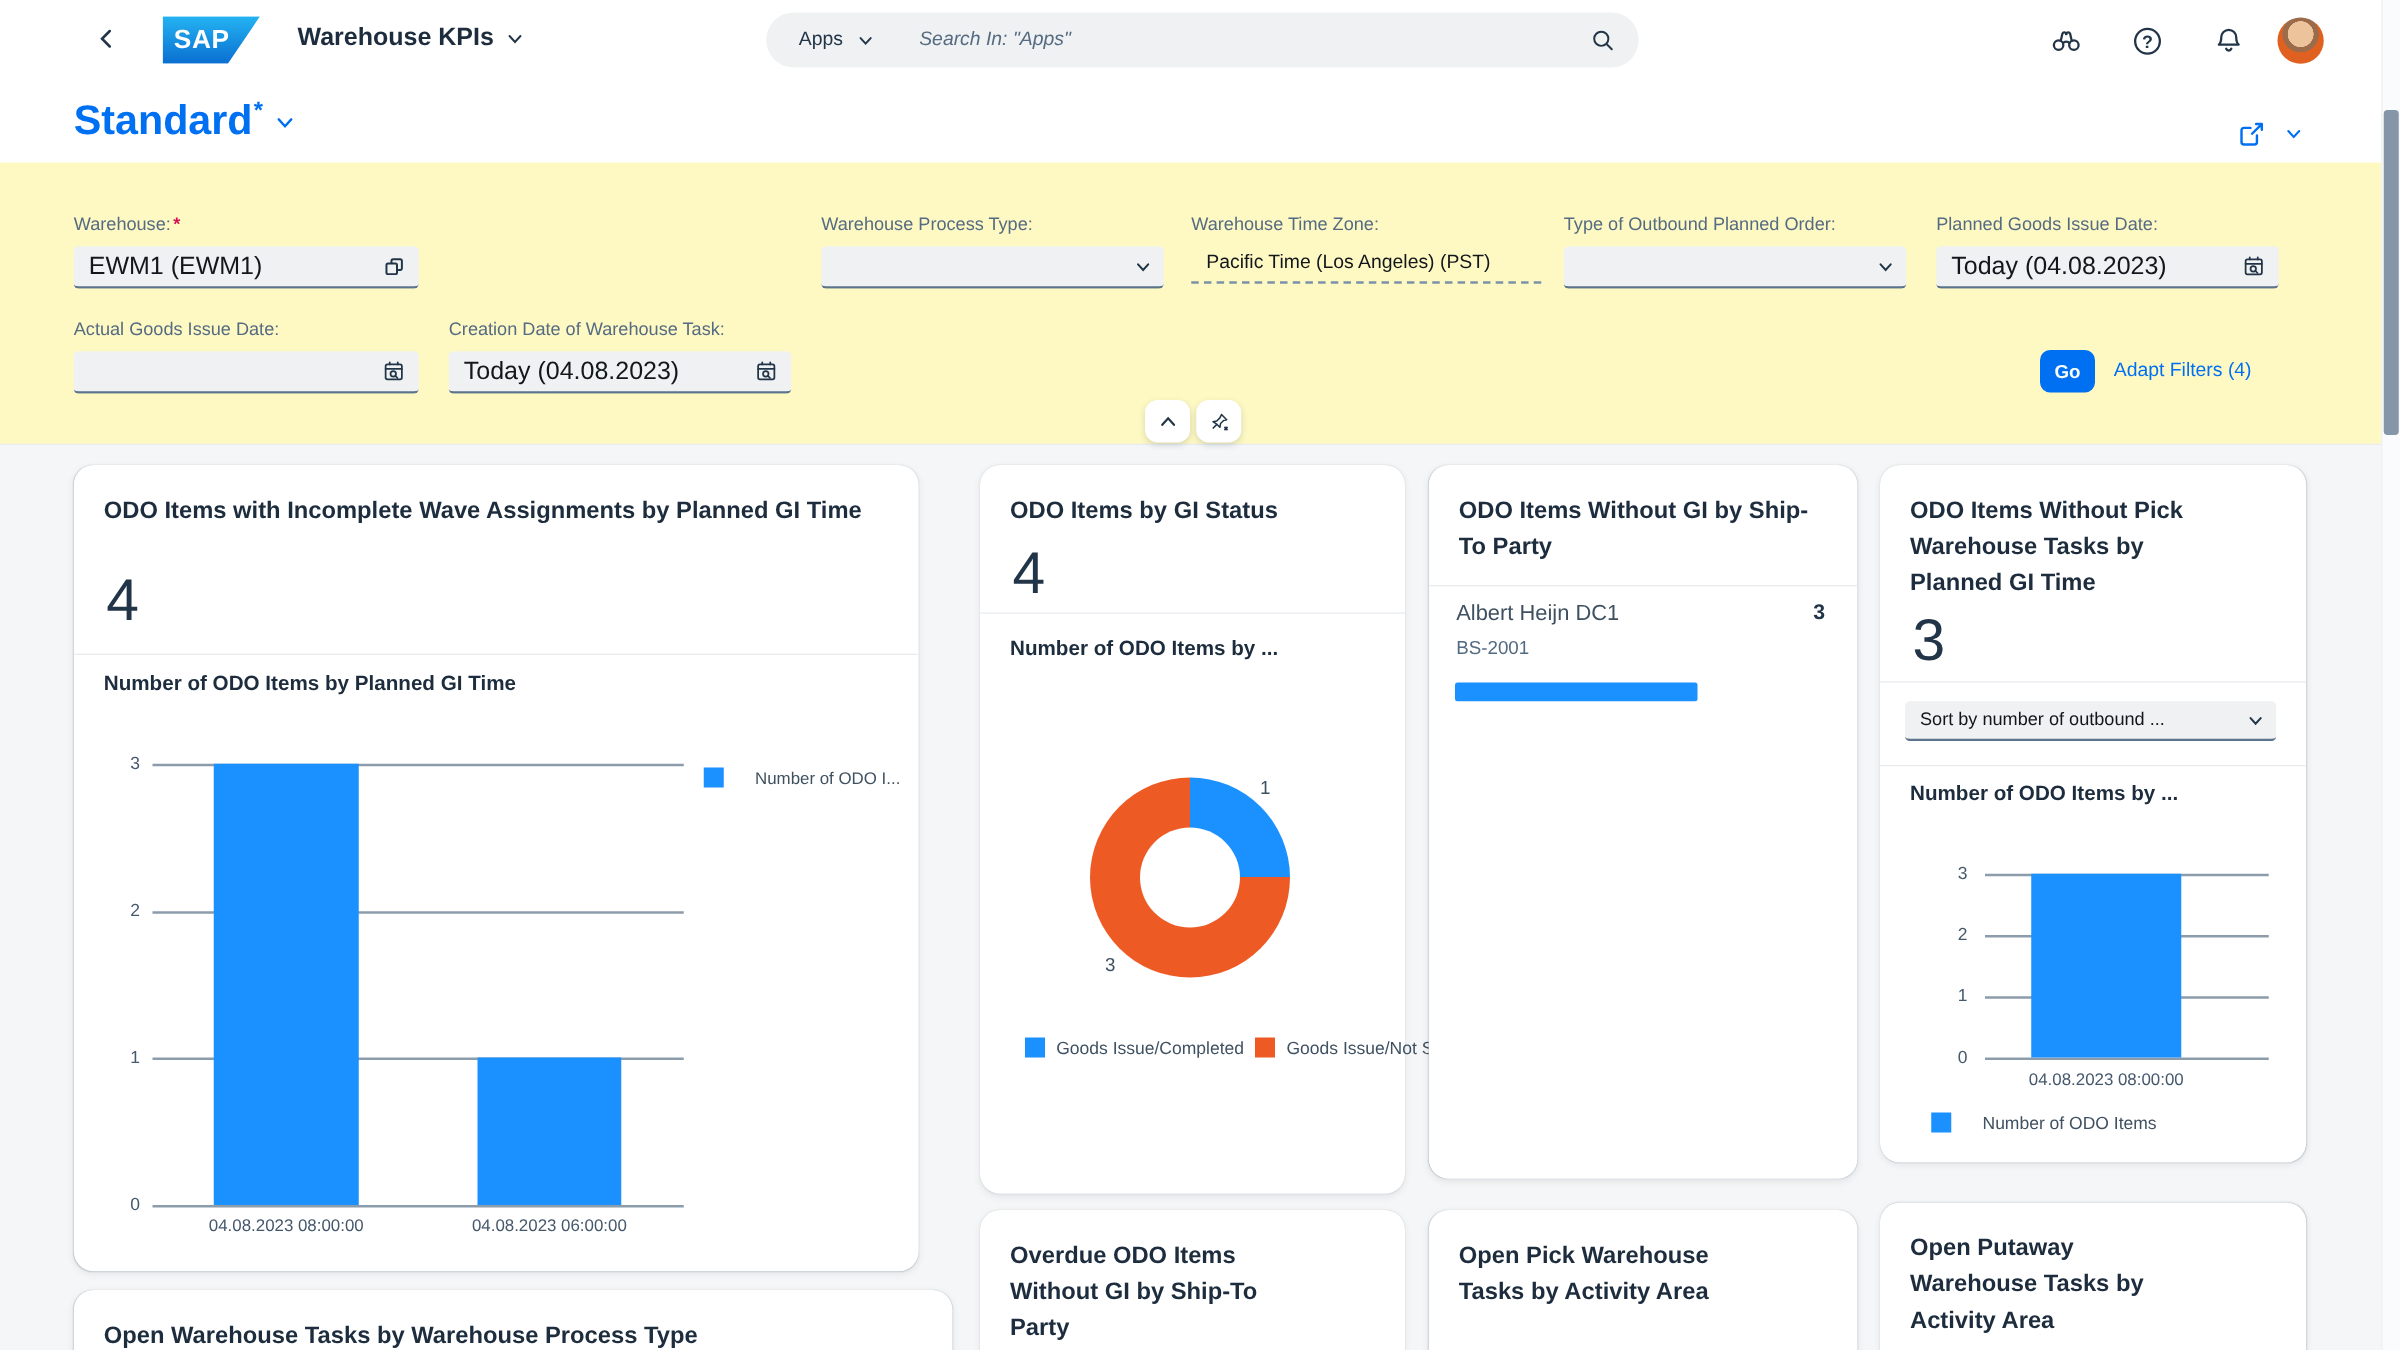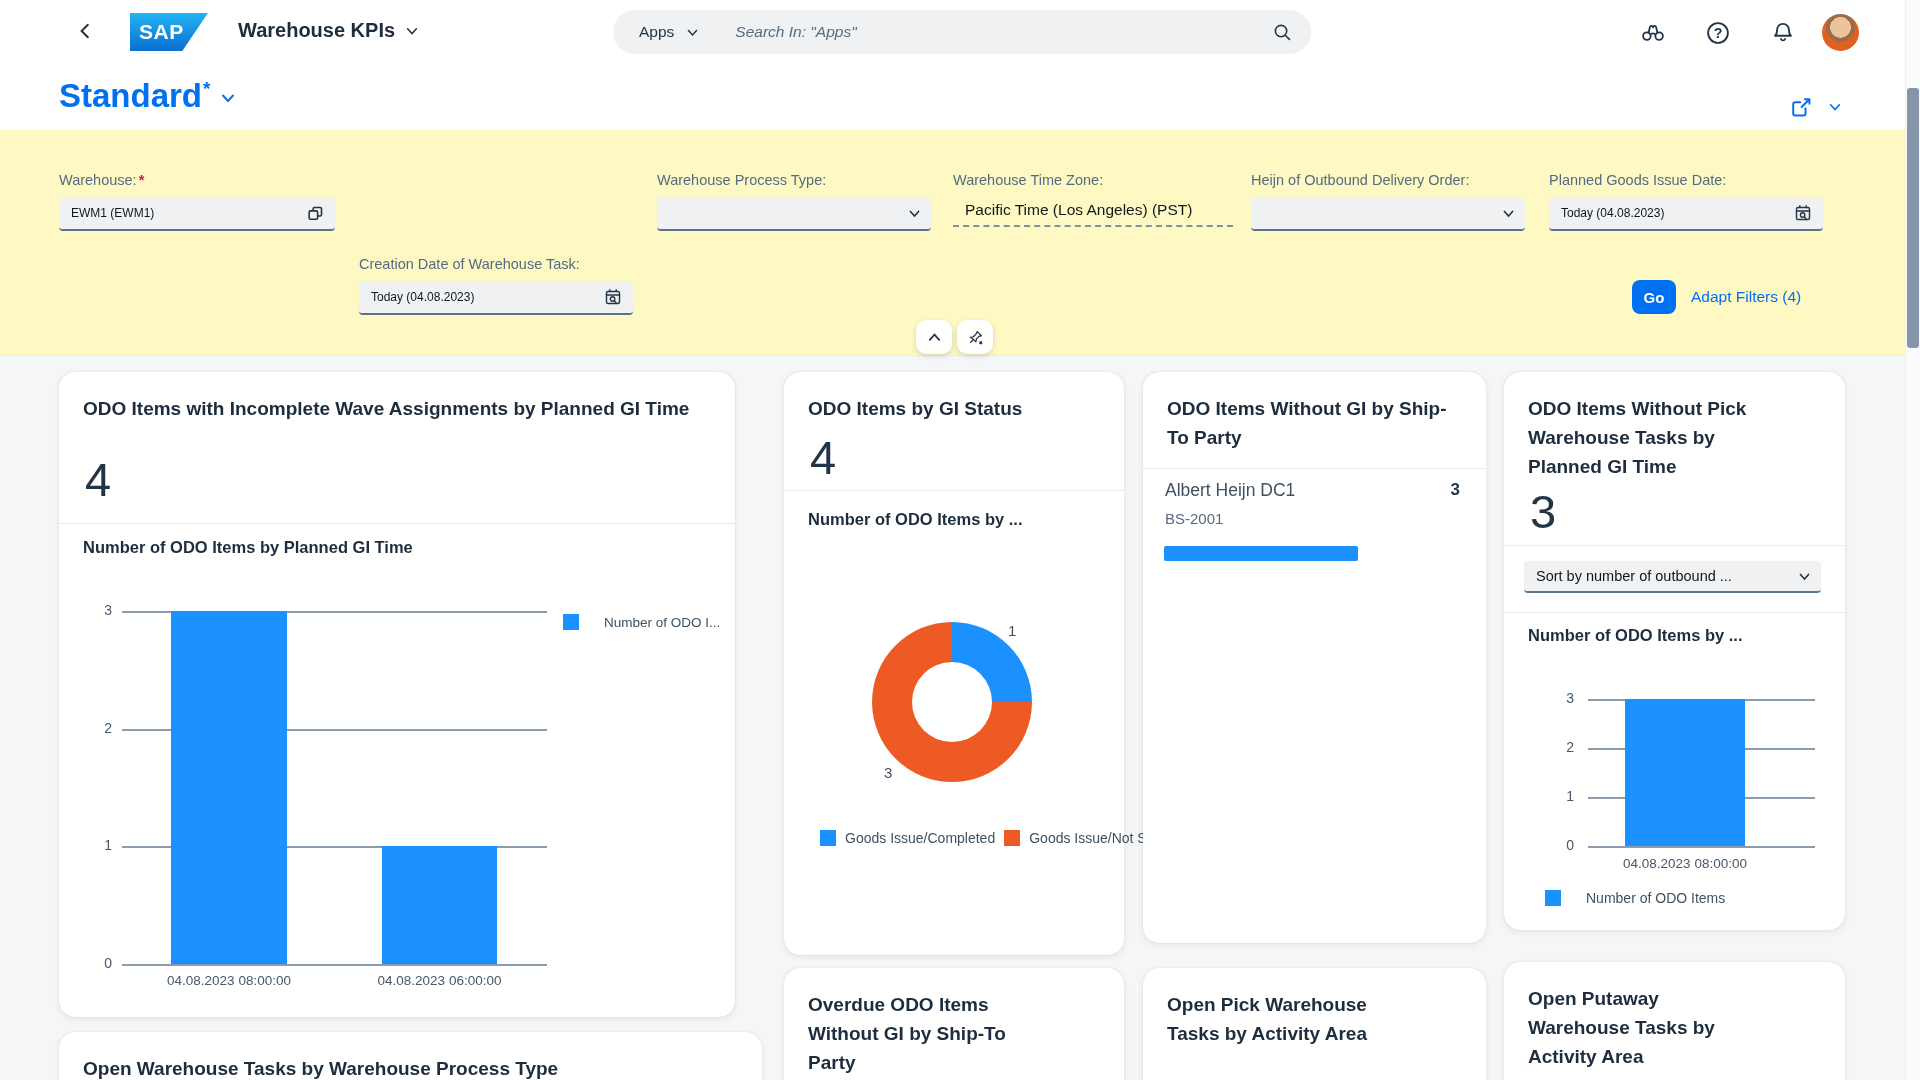--- a/index.html
+++ b/index.html
@@ -25,21 +25,21 @@
   #variant .vstar{font-size:19px;font-weight:700;color:#0070f2;margin-left:1px;}
   #variant svg{margin-top:12px;}
   #share-group{position:absolute;left:1788px;top:94px;display:flex;align-items:center;gap:14px;cursor:pointer;}
   
   #filterbar{position:absolute;left:0;top:130px;width:1920px;height:225px;background:#fef9c3;border-bottom:1px solid #e9ecef;}
   .ffield{position:absolute;}
   .flabel{font-size:14.5px;color:#556b82;}
   .req{color:#d3134e;font-weight:700;margin-left:2px;}
   .finput{margin-top:9px;height:34px;background:#eff1f2;border-radius:4px;border-bottom:2px solid #5b738b;
           display:flex;align-items:center;box-sizing:border-box;padding:0 10px 0 12px;cursor:pointer;}
-  .fval{flex:1;font-size:12px;color:#12171c;white-space:nowrap;overflow:hidden;}
+  .fval{flex:1;font-size:20px;color:#12171c;white-space:nowrap;overflow:hidden;}
   .ftext{margin-top:13px;padding:0 0 6px 12px;font-size:15.5px;color:#12171c;border-bottom:2px dashed #7b91a8;}
   #go-btn{position:absolute;left:1632px;top:280px;width:44px;height:34px;background:#0070f2;color:#fff;font-weight:700;font-size:15px;border:none;border-radius:8px;cursor:pointer;font-family:inherit;}
   #adapt-link{position:absolute;left:1691px;top:288px;font-size:15.5px;color:#0070f2;cursor:pointer;}
   .pill{position:absolute;top:320px;width:36px;height:34px;background:#fff;border-radius:10px;display:flex;align-items:center;justify-content:center;
         box-shadow:0 2px 5px rgba(34,54,73,.18);cursor:pointer;z-index:5;}
   
   #content-bg{position:absolute;left:0;top:356px;width:1920px;height:724px;background:#f5f6f7;}
   .card{position:absolute;background:#fff;border-radius:16px;box-shadow:0 2px 6px rgba(34,54,73,.09),0 0 1px rgba(34,54,73,.22);cursor:pointer;}
   .c-title{position:absolute;left:24px;top:22px;font-size:19px;font-weight:700;line-height:29px;color:#1d2d3e;}
   .c-value{position:absolute;left:26px;font-size:47px;font-weight:300;color:#223548;}
@@ -177,21 +177,21 @@
               <path d="M3 5.5 L8 11 l5-5.5"></path>
             </svg>
           </span>
       </div>
     </div>
     <div class="ffield" style="left:953px;top:42px;width:280px">
       <div class="flabel"><span>Warehouse Time Zone:</span></div>
       <div class="ftext">Pacific Time (Los Angeles) (PST)</div>
     </div>
     <div class="ffield" style="left:1251px;top:42px;width:274px">
-      <div class="flabel"><span>Heijn of Outbound Delivery Order:</span></div>
+      <div class="flabel"><span>Type of Outbound Planned Order:</span></div>
       <div class="finput">
         <span class="fval"></span>
         <span>
             <svg width="13" height="13" viewBox="0 0 16 16" fill="none" stroke="#223548" stroke-width="2" stroke-linecap="round">
               <path d="M3 5.5 L8 11 l5-5.5"></path>
             </svg>
           </span>
       </div>
     </div>
     <div class="ffield" style="left:1549px;top:42px;width:274px">
@@ -202,20 +202,34 @@
             <svg width="20" height="20" viewBox="0 0 20 20" fill="none" stroke="#223548" stroke-width="1.4" stroke-linecap="round">
               <rect x="3.5" y="4.5" width="13" height="12" rx="1.5"></rect>
               <path d="M3.5 8 h13 M6.8 4.5 V2.8 M13.2 4.5 V2.8"></path>
               <circle cx="9.6" cy="12" r="2.2"></circle>
               <path d="M11.3 13.7 L13 15.4"></path>
             </svg>
           </span>
       </div>
     </div>
 
+    <div class="ffield" style="left:59px;top:126px;width:276px">
+      <div class="flabel"><span>Actual Goods Issue Date:</span></div>
+      <div class="finput">
+        <span class="fval"></span>
+        <span>
+            <svg width="20" height="20" viewBox="0 0 20 20" fill="none" stroke="#223548" stroke-width="1.4" stroke-linecap="round">
+              <rect x="3.5" y="4.5" width="13" height="12" rx="1.5"></rect>
+              <path d="M3.5 8 h13 M6.8 4.5 V2.8 M13.2 4.5 V2.8"></path>
+              <circle cx="9.6" cy="12" r="2.2"></circle>
+              <path d="M11.3 13.7 L13 15.4"></path>
+            </svg>
+          </span>
+      </div>
+    </div>
     <div class="ffield" style="left:359px;top:126px;width:274px">
       <div class="flabel"><span>Creation Date of Warehouse Task:</span></div>
       <div class="finput">
         <span class="fval">Today (04.08.2023)</span>
         <span>
             <svg width="20" height="20" viewBox="0 0 20 20" fill="none" stroke="#223548" stroke-width="1.4" stroke-linecap="round">
               <rect x="3.5" y="4.5" width="13" height="12" rx="1.5"></rect>
               <path d="M3.5 8 h13 M6.8 4.5 V2.8 M13.2 4.5 V2.8"></path>
               <circle cx="9.6" cy="12" r="2.2"></circle>
               <path d="M11.3 13.7 L13 15.4"></path>

